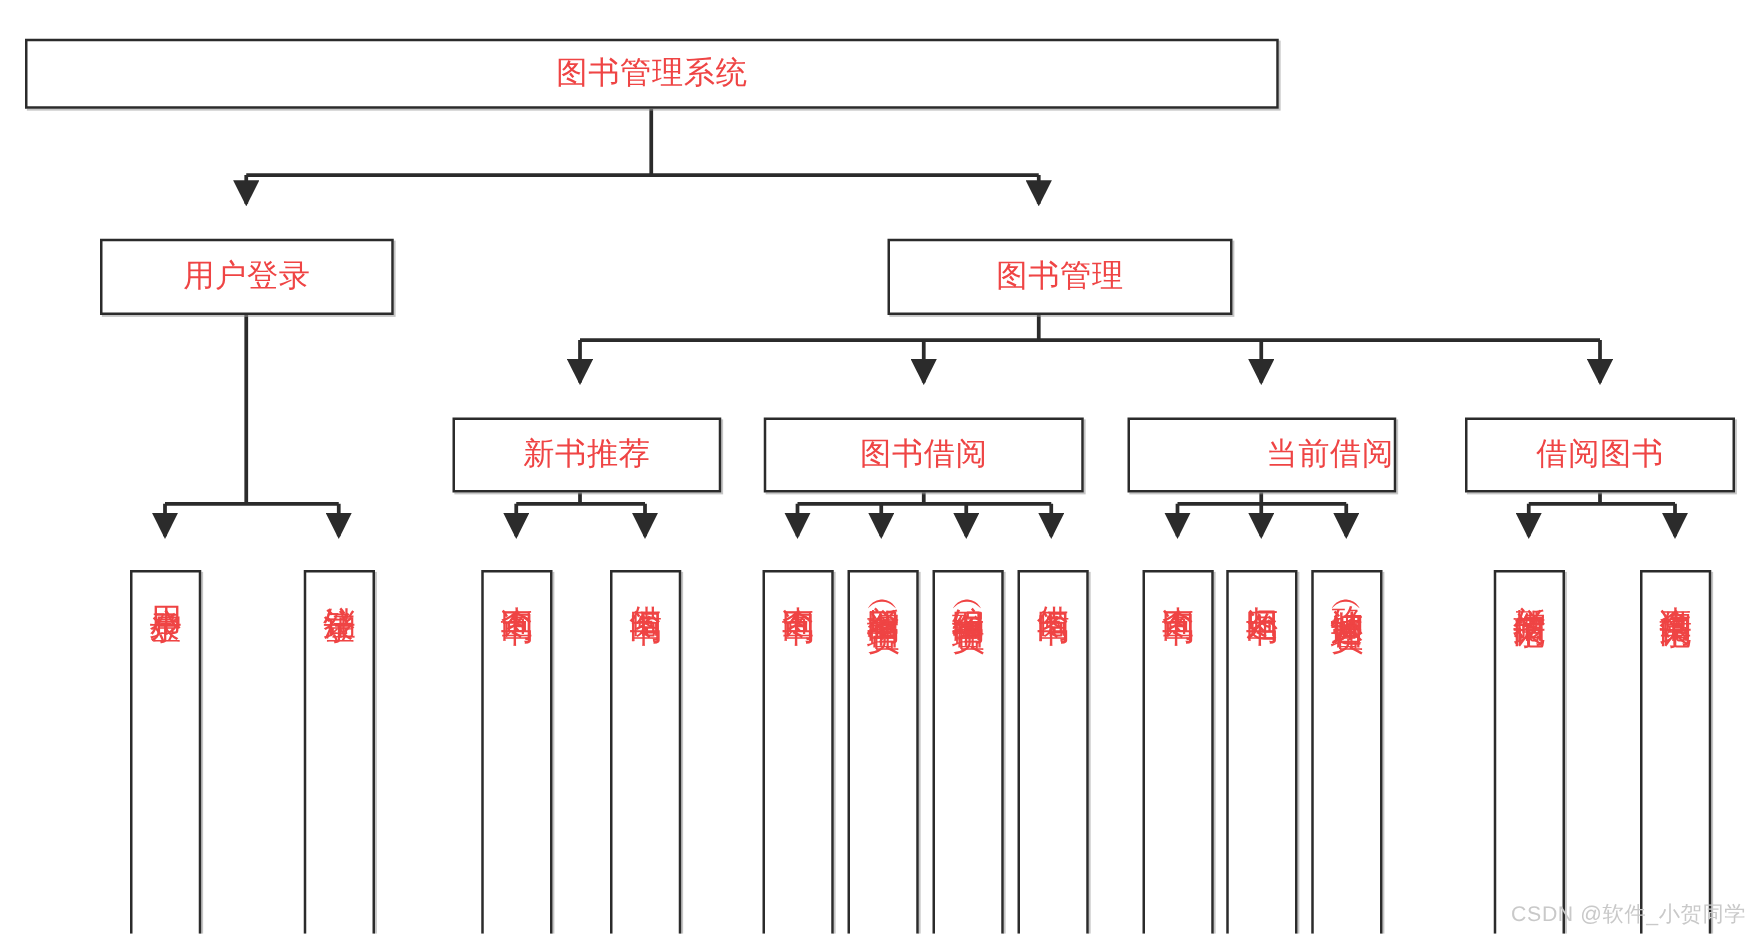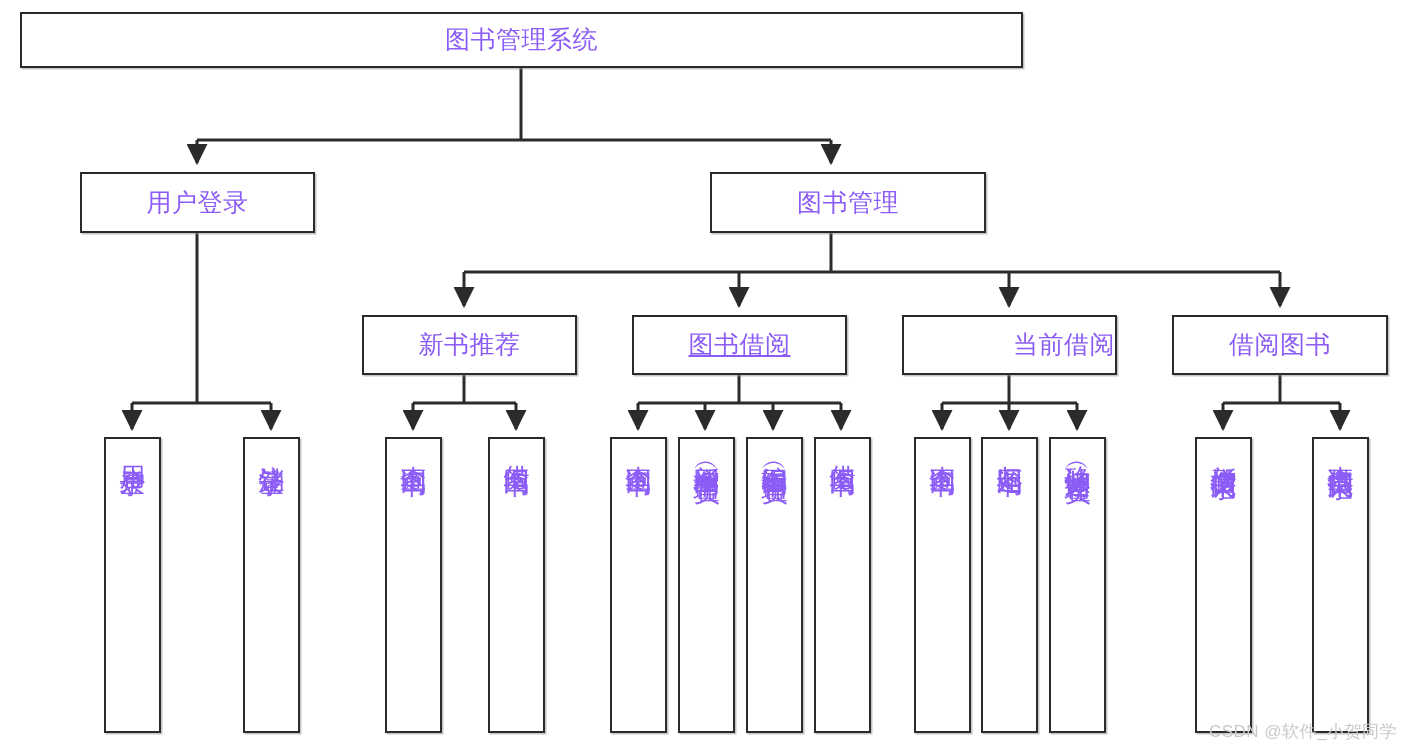--- a/index.html
+++ b/index.html
@@ -28,21 +28,22 @@
   }
   .node {
     position: absolute;
     box-sizing: border-box;
     background: #ffffff;
     border: 2.5px solid #2b2b2b;
     box-shadow: 1.5px 1.5px 0 rgba(150,150,150,0.55);
     display: flex;
     align-items: center;
     justify-content: center;
-    color: #8b5cf6;
+    color: #ef4444;
+    margin-top: 19px;
   }
   .node .label {
     display: block;
     text-align: center;
     letter-spacing: 0.5px;
     white-space: nowrap;
   }
   
   .node.horiz .label {
     font-size: 25px;
@@ -143,21 +144,21 @@
   </div>
 
   <div class="node horiz" style="left:710px; top:172px; width:276px; height:61px;">
     <span class="label">图书管理</span>
   </div>
 
   <div class="node horiz" style="left:362px; top:315px; width:215px; height:60px;">
     <span class="label">新书推荐</span>
   </div>
 
-  <div class="node horiz" style="left:632px; top:315px; width:215px; height:60px;text-decoration:underline;">
+  <div class="node horiz" style="left:611px; top:315px; width:256px; height:60px;">
     <span class="label">图书借阅</span>
   </div>
 
   <div class="node horiz" style="left:902px; top:315px; width:215px; height:60px;justify-content:flex-end;">
     <span class="label">当前借阅</span>
   </div>
 
   <div class="node horiz" style="left:1172px; top:315px; width:216px; height:60px;">
     <span class="label">借阅图书</span>
   </div>

